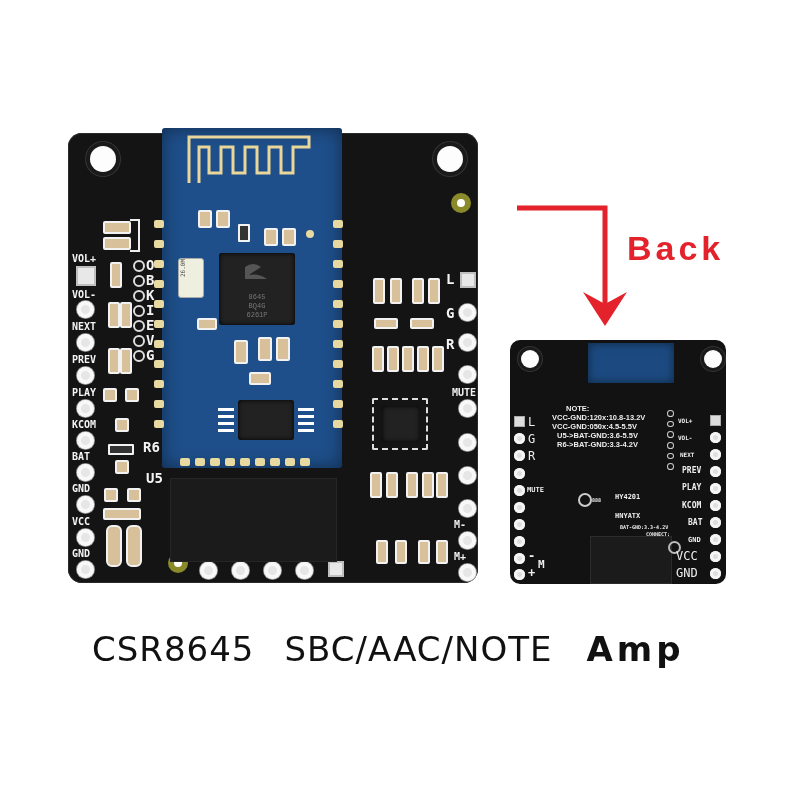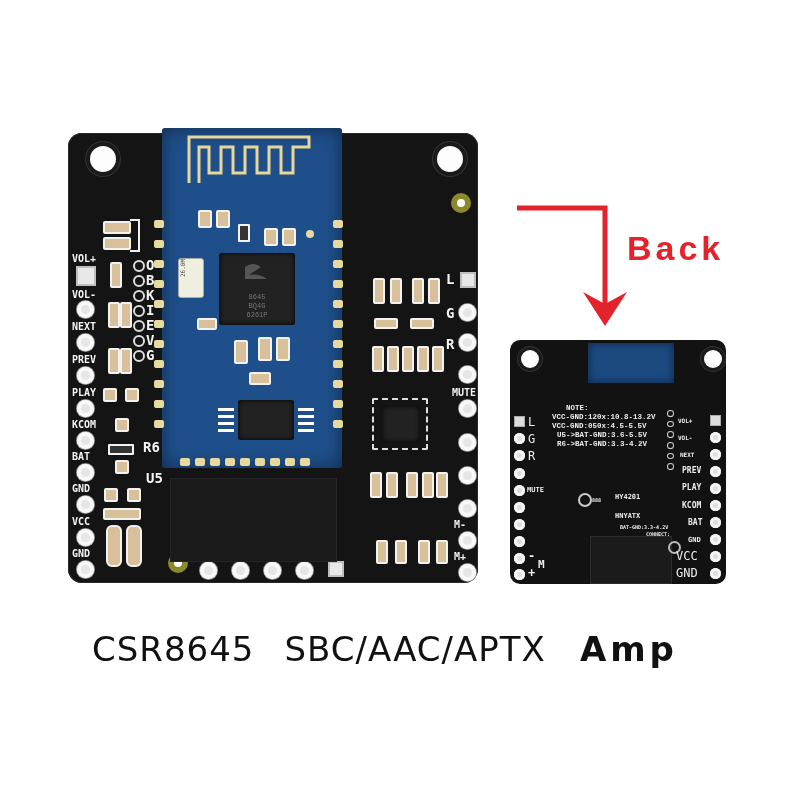--- a/index.html
+++ b/index.html
@@ -30,21 +30,21 @@
   .arrow-svg{left:515px;top:200px;width:120px;height:130px;}
   .back-label{left:627px;top:228px;color:#e3222b;font-weight:bold;font-size:34px;letter-spacing:4px;font-family:"Liberation Sans",sans-serif;line-height:40px;}
 
   
   .board-back{left:510px;top:340px;width:216px;height:244px;background:#121212;border-radius:10px;}
   .hole-s{width:18px;height:18px;border-radius:50%;background:#fdfdfd;box-shadow:0 0 0 3px #1a1a1a,0 0 0 4px #333;}
   .back-module{left:588px;top:343px;width:86px;height:40px;background:#1c4a80;box-shadow:inset 0 0 10px rgba(0,0,0,.5);}
   .pad-s{width:11px;height:11px;border-radius:50%;background:#dedede;box-shadow:inset 0 0 0 3px #f5f5f5;}
   .pad-s-sq{width:11px;height:11px;background:#ddd;border:1px solid #aaa;box-sizing:border-box;}
   .silk-s{color:#eee;font-weight:bold;font-family:"DejaVu Sans Mono",monospace;font-size:8px;line-height:8px;}
-  .silk-note{color:#eee;font-weight:bold;font-family:Liberation Mono, monospace;font-size:7.5px;line-height:9px;white-space:pre;}
+  .silk-note{color:#eee;font-weight:bold;font-family:Liberation Sans, sans-serif;font-size:7.5px;line-height:9px;white-space:pre;}
   .back-box{left:590px;top:536px;width:80px;height:46px;background:#1b1b1b;border:1px solid #2c2c2c;}
 
   
   .caption{left:92px;top:628px;color:#111;font-size:34px;line-height:42px;font-family:"DejaVu Sans",sans-serif;white-space:nowrap;letter-spacing:1px;}
   .caption .c1{margin-right:30px;}
   .caption .c2{margin-right:34px;}
   .caption .c3{font-weight:bold;letter-spacing:4px;}
 </style>
 </head>
 <body>
@@ -319,14 +319,14 @@
 <div class="abs" style="left:667px;top:410px;width:8px;height:60px;display:flex;flex-direction:column;gap:4px;">
   <div style="width:5px;height:5px;border-radius:50%;border:1px solid #ccc;"></div>
   <div style="width:5px;height:5px;border-radius:50%;border:1px solid #ccc;"></div>
   <div style="width:5px;height:5px;border-radius:50%;border:1px solid #ccc;"></div>
   <div style="width:5px;height:5px;border-radius:50%;border:1px solid #ccc;"></div>
   <div style="width:5px;height:5px;border-radius:50%;border:1px solid #ccc;"></div>
   <div style="width:5px;height:5px;border-radius:50%;border:1px solid #ccc;"></div>
 </div>
 
 <div class="abs caption">
-  <span class="c1">CSR8645</span><span class="c2">SBC/AAC/APTX</span><span class="c3">Amp</span>
+  <span class="c1">CSR8645</span><span class="c2">SBC/AAC/NOTE</span><span class="c3">Amp</span>
 </div>
 
 </body></html>

